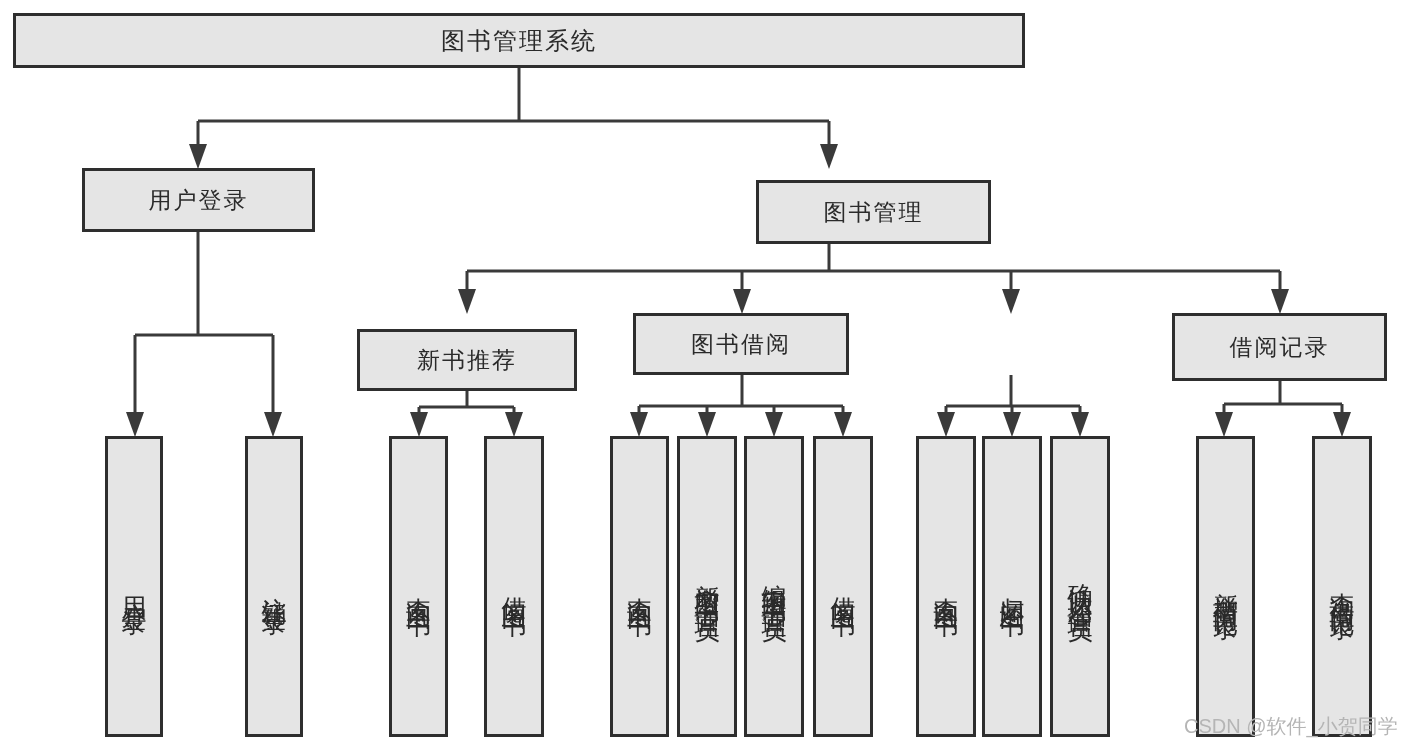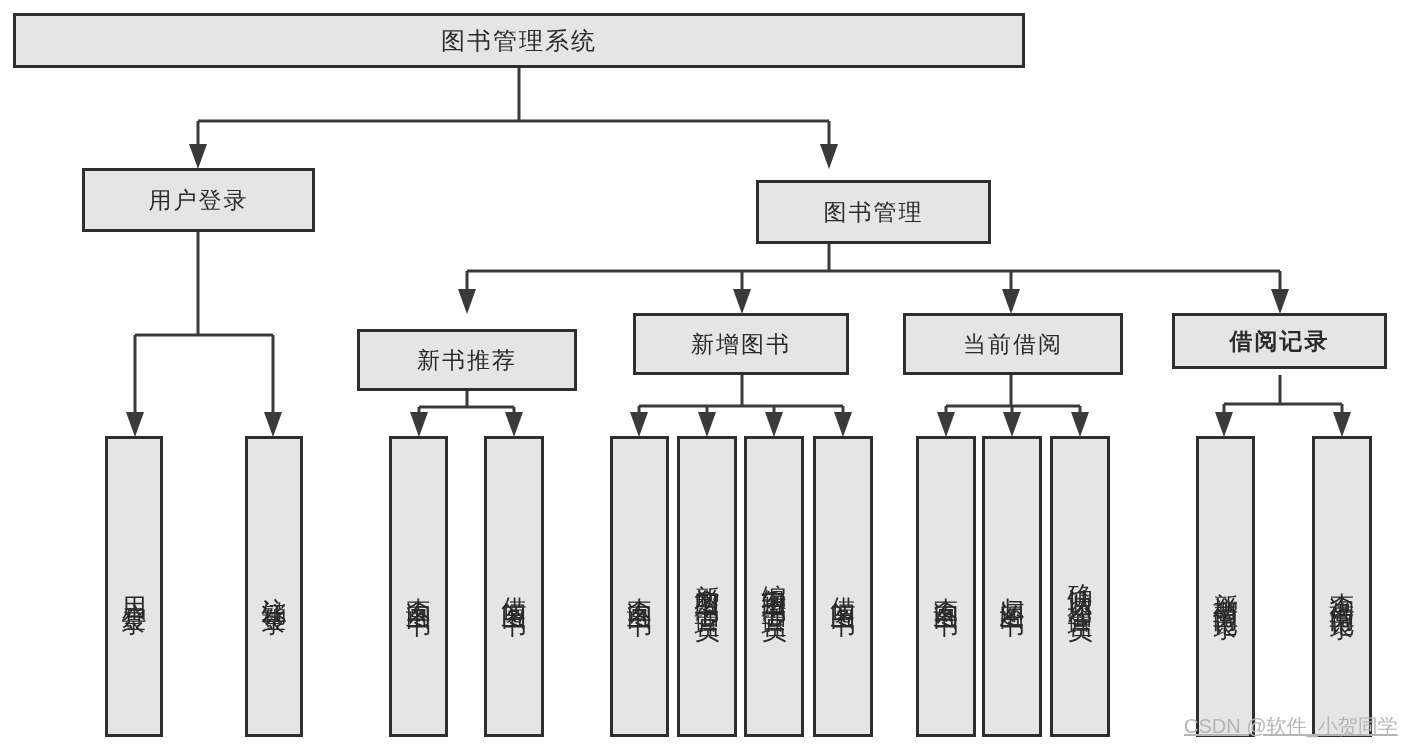--- a/index.html
+++ b/index.html
@@ -50,21 +50,20 @@
   }
 
   .watermark {
     position: absolute;
     left: 1184px;
     top: 713px;
     font-size: 20px;
     color: #b5b5b5;
     white-space: nowrap;
     z-index: 5;
-    text-decoration: underline;
   }
 </style>
 </head>
 <body>
 
 <div class="canvas">
 
   <svg class="wires" width="1405" height="747" viewBox="0 0 1405 747" xmlns="http://www.w3.org/2000/svg">
     <g stroke="#3a3a3a" stroke-width="3" fill="none">
 
@@ -116,26 +115,23 @@
     <span>用户登录</span>
   </div>
   <div class="node hbox" style="left:712px; top:180px; width:235px; height:64px;margin-left:44px;">
     <span>图书管理</span>
   </div>
 
   <div class="node hbox" style="left:357px; top:313px; width:220px; height:62px;margin-top:16px;">
     <span>新书推荐</span>
   </div>
   <div class="node hbox" style="left:633px; top:313px; width:216px; height:62px;">
-    <span>新增图书</span>
+    <span>图书借阅</span>
   </div>
-  <div class="node hbox" style="left:903px; top:313px; width:220px; height:62px;">
-    <span>当前借阅</span>
-  </div>
-  <div class="node hbox" style="left:1172px; top:313px; width:215px; height:56px;font-weight:bold;">
+  <div class="node hbox" style="left:1172px; top:313px; width:215px; height:68px;">
     <span>借阅记录</span>
   </div>
 
   <div class="node vbox" style="left:105px; top:436px; width:58px; height:301px;">
     <span class="vtext">用户登录</span>
   </div>
   <div class="node vbox" style="left:245px; top:436px; width:58px; height:301px;">
     <span class="vtext">注销登录</span>
   </div>
 

